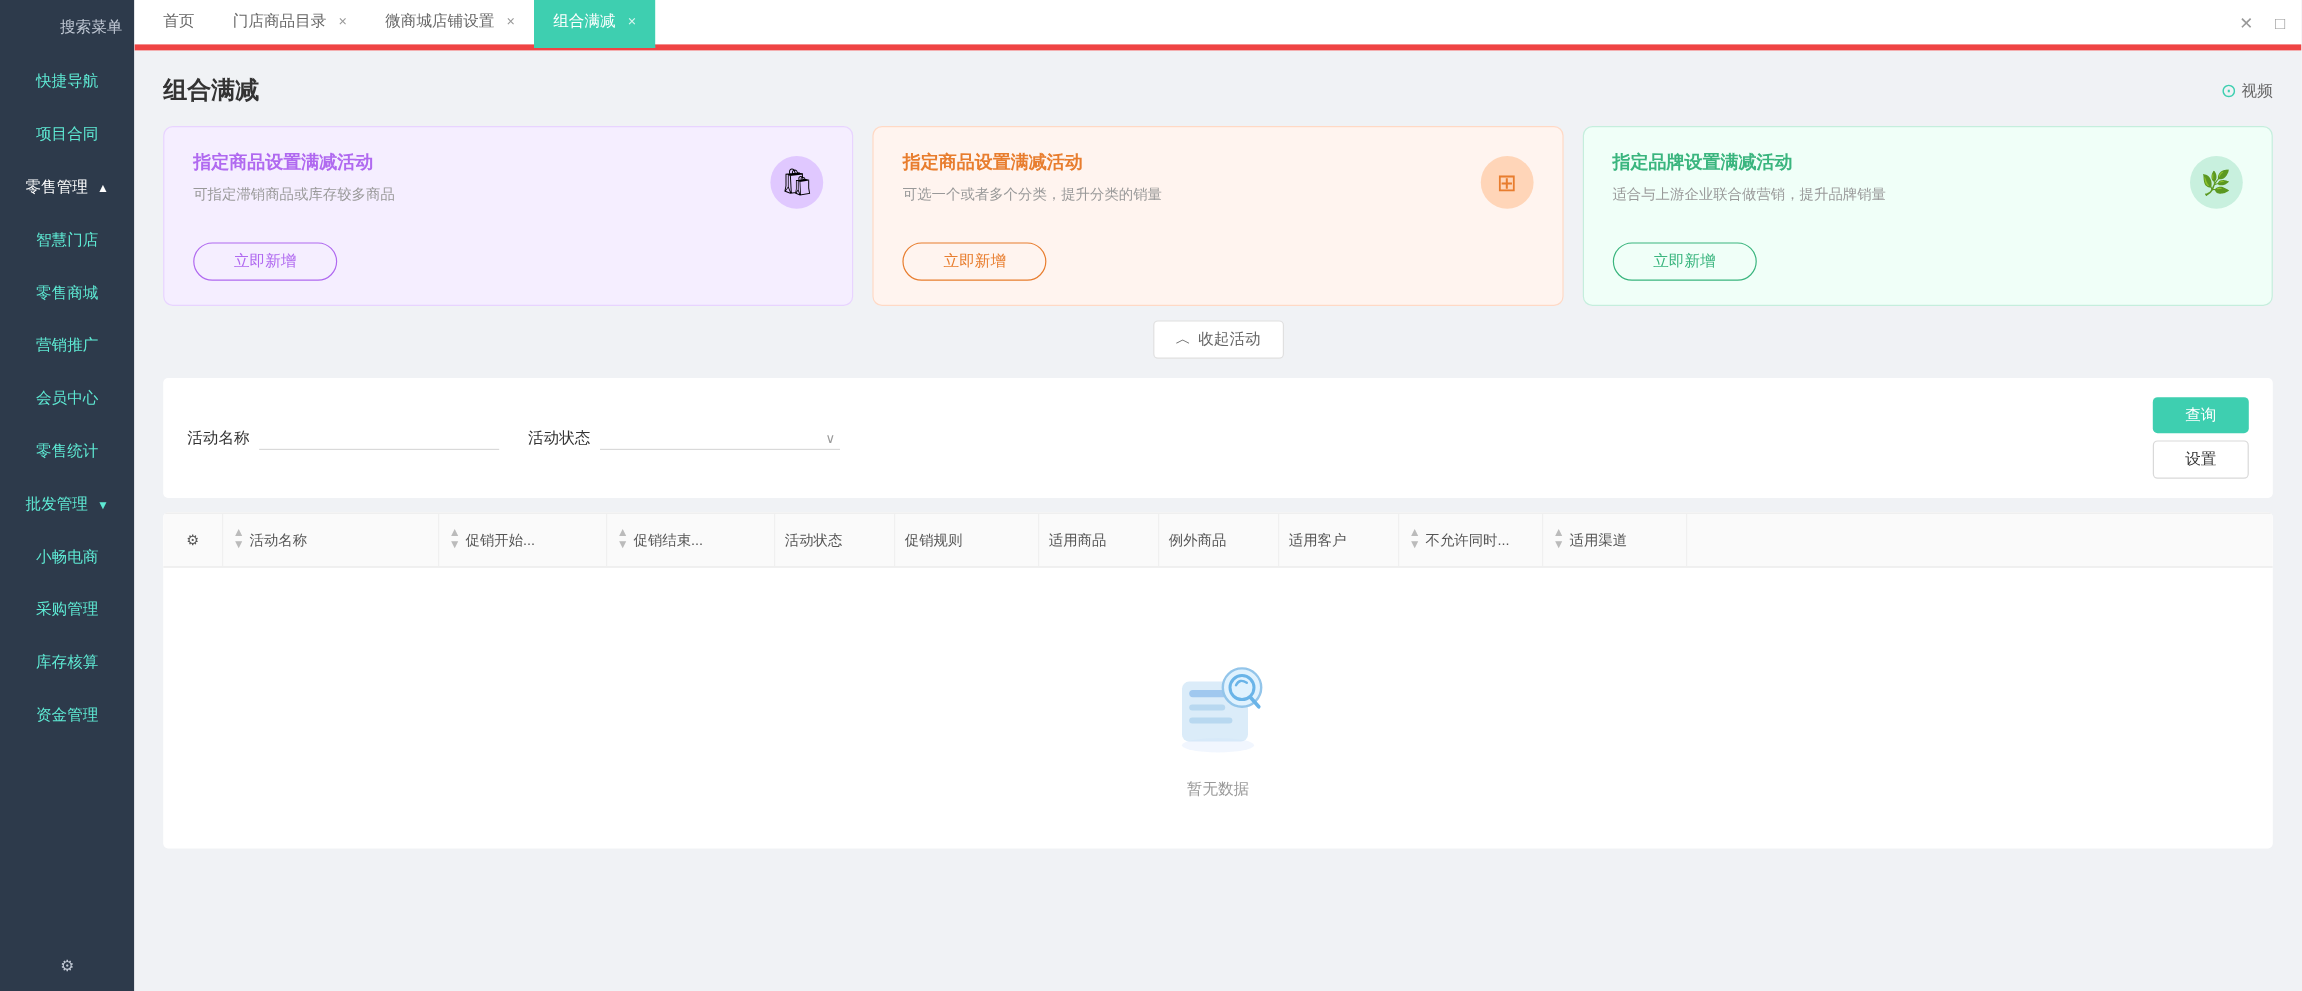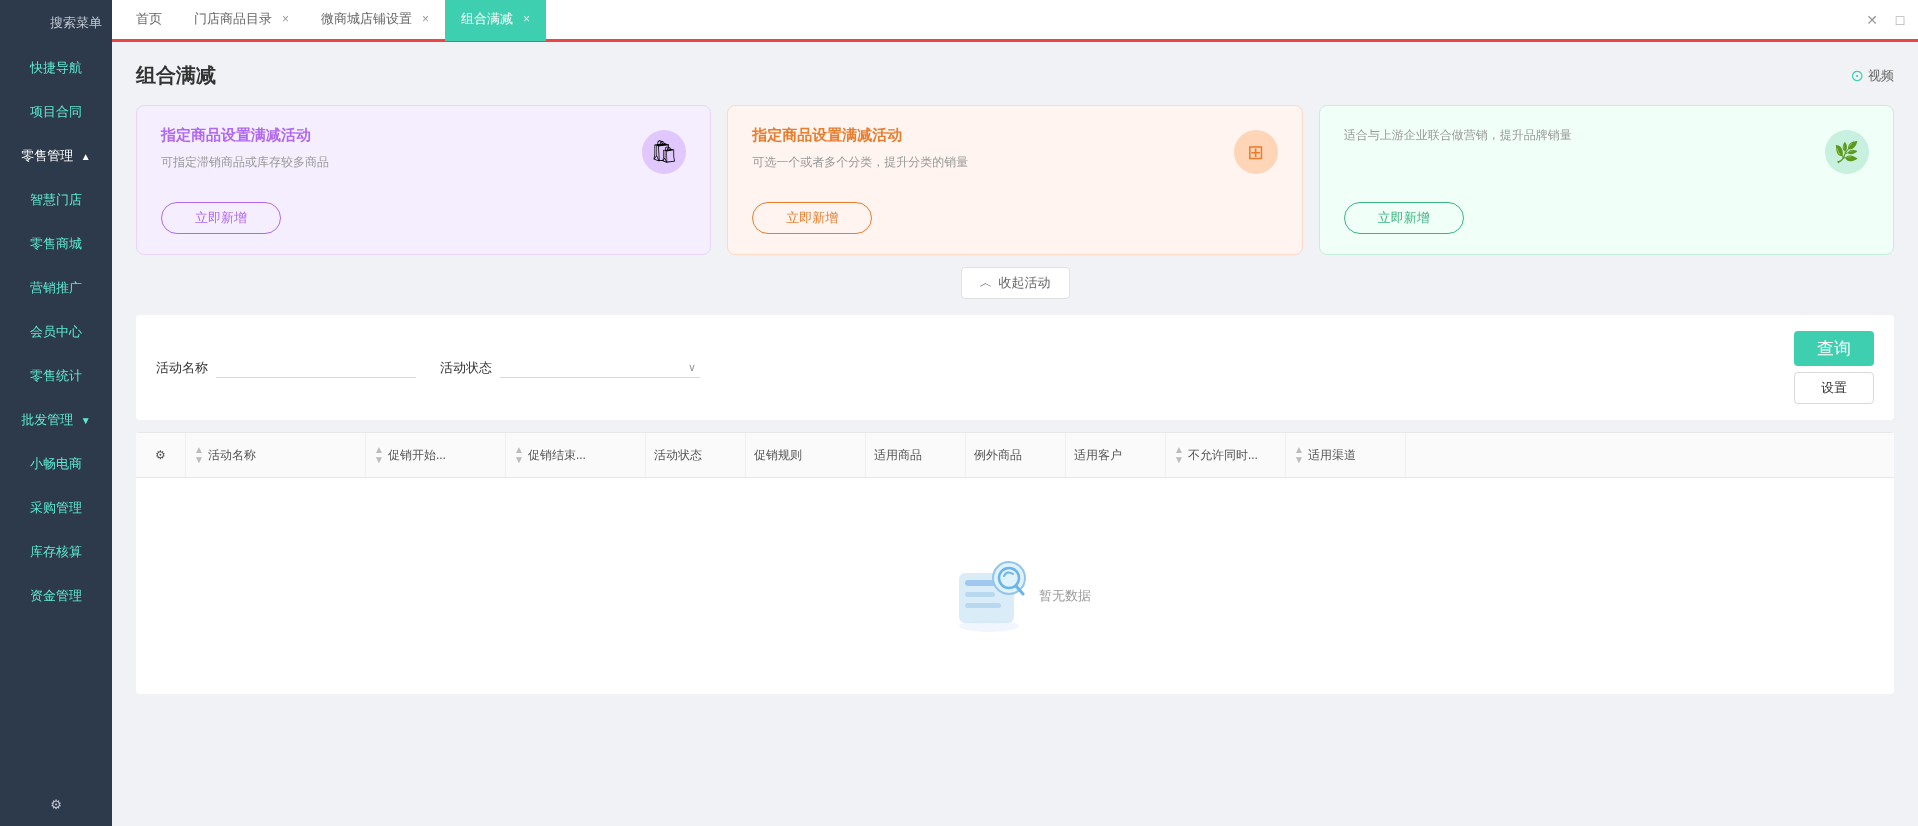--- a/index.html
+++ b/index.html
@@ -48,21 +48,21 @@
       display: flex;
       flex-direction: column;
       background: #f0f2f5;
       overflow: hidden;
     }
 
     
     .tabs-bar {
       display: flex;
       background: #fff;
-      border-bottom: 3px solid #ef4444;
+      border-bottom: 5px solid #ef4444;
       align-items: center;
       height: 42px;
       padding: 0 8px;
       position: relative;
     }
     .tab {
       padding: 0 16px;
       height: 42px;
       display: flex;
       align-items: center;
@@ -276,21 +276,21 @@
       display: flex;
       flex-direction: column;
       gap: 6px;
     }
     .btn-query {
       background: #3ecfb0;
       color: #fff;
       border: none;
       padding: 6px 7px;
       border-radius: 4px;
-      font-size: 17px;
+      font-size: 13px;
       cursor: pointer;
       width: 80px;
       text-align: center;
     }
     .btn-setting {
       background: #fff;
       color: #333;
       border: 1px solid #d9d9d9;
       padding: 6px 20px;
       border-radius: 4px;
@@ -333,20 +333,21 @@
     .th-customer { width: 100px; }
     .th-notallow { width: 120px; }
     .th-channel { width: 120px; }
     .th-action { flex: 1; text-align: center; }
 
     .sort-icon { font-size: 10px; color: #bbb; display: flex; flex-direction: column; line-height: 1; }
 
     
     .empty-state {
       display: flex;
+      flex-direction: column;
       align-items: center;
       justify-content: center;
       padding: 60px 0 40px;
     }
     .empty-icon {
       width: 100px;
       height: 100px;
       margin-bottom: 16px;
     }
     .empty-text {
@@ -426,20 +427,21 @@
 
       <div class="activity-card card-orange">
         <div class="card-icon" style="color:#e87d2e; font-size:20px;">⊞</div>
         <div class="card-title">指定商品设置满减活动</div>
         <div class="card-desc">可选一个或者多个分类，提升分类的销量</div>
         <button class="card-btn">立即新增</button>
       </div>
 
       <div class="activity-card card-green">
         <div class="card-icon" style="color:#3ab57e; font-size:20px;">🌿</div>
+        <div class="card-title">指定品牌设置满减活动</div>
         <div class="card-desc">适合与上游企业联合做营销，提升品牌销量</div>
         <button class="card-btn">立即新增</button>
       </div>
 
     </div>
 
     <div class="collapse-bar">
       <button class="collapse-btn">
         <span>︿</span>
         <span>收起活动</span>

